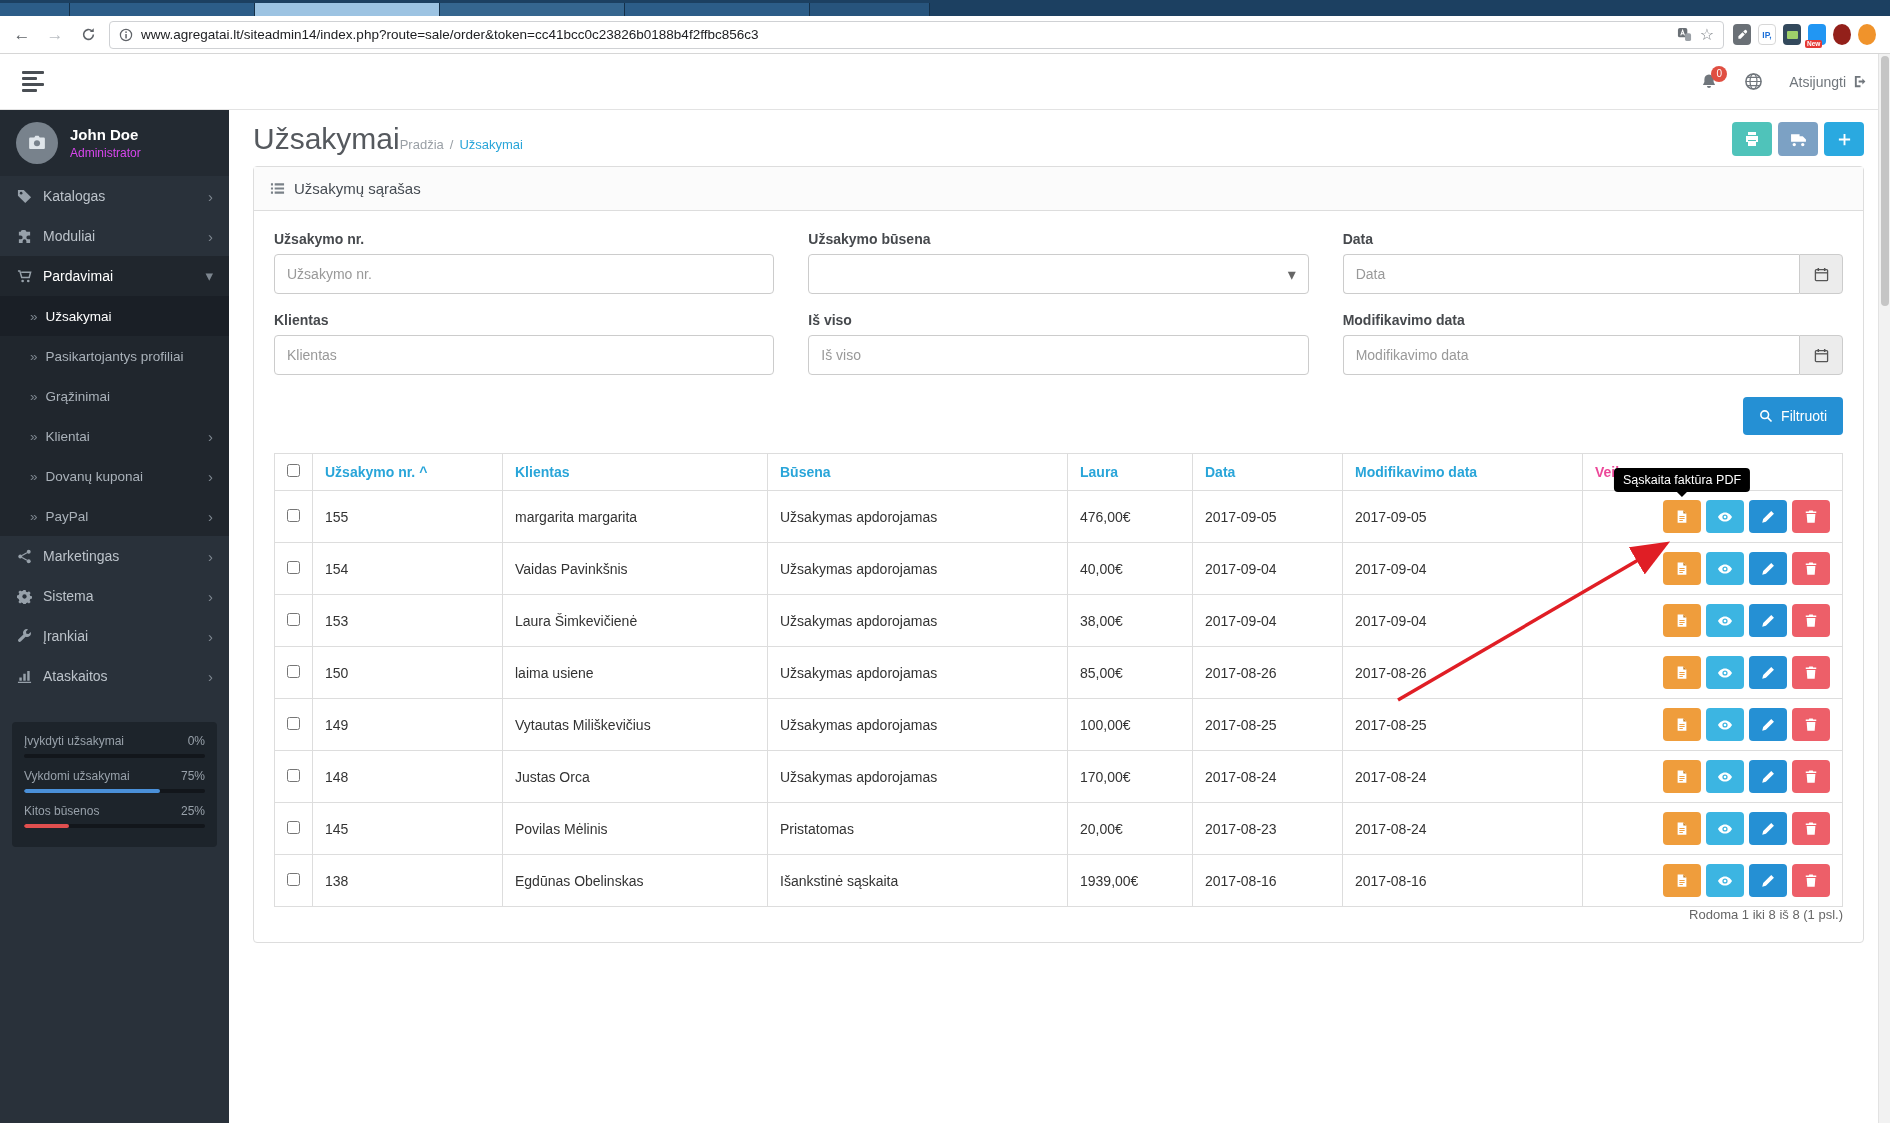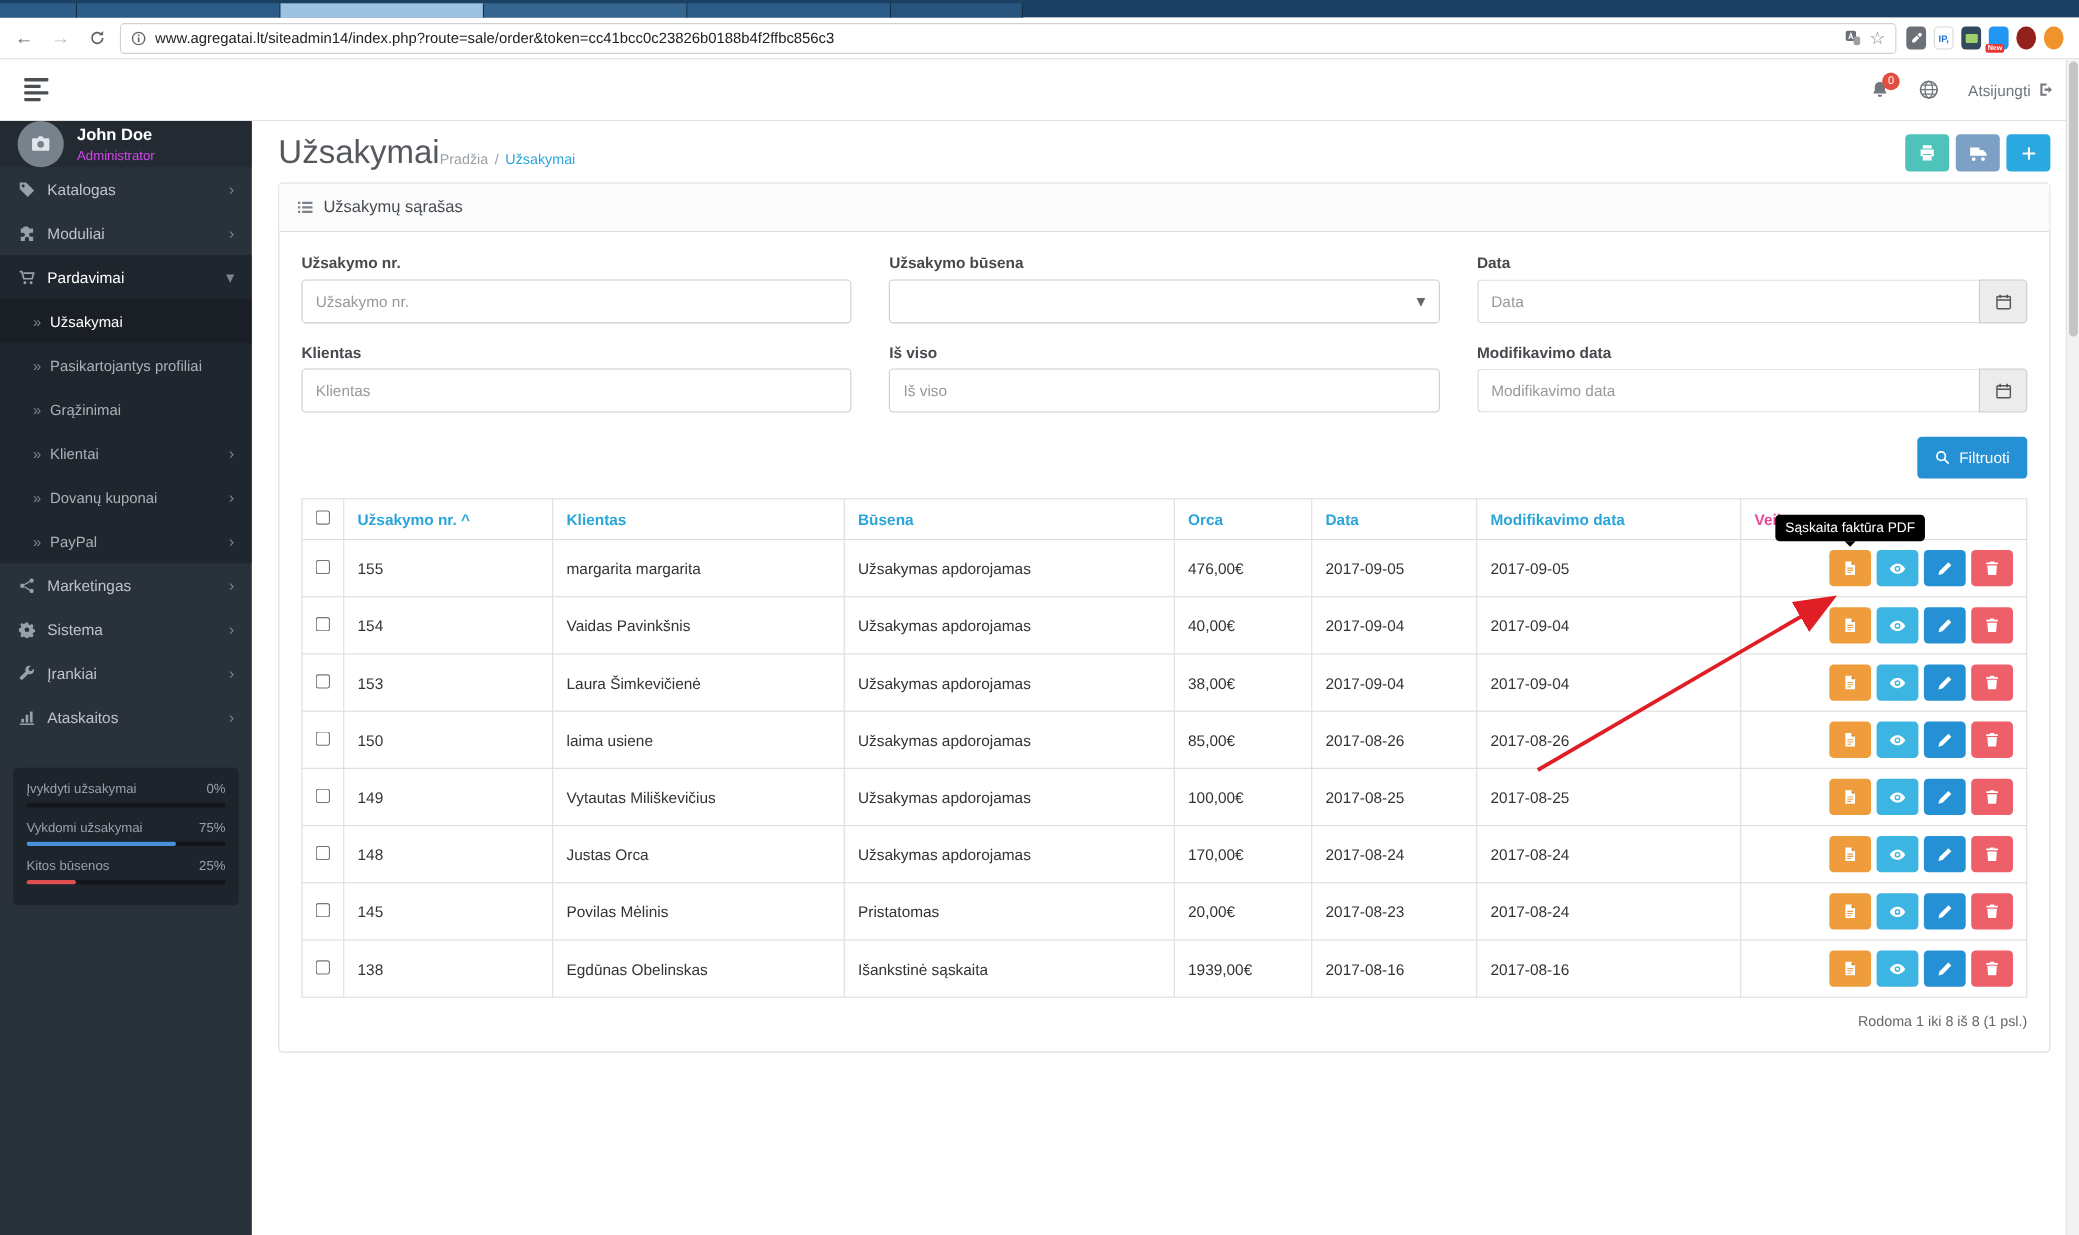--- a/index.html
+++ b/index.html
@@ -46,21 +46,21 @@
   .topright{display:flex;align-items:center;gap:26px}
   .bellwrap{position:relative;color:#70767c;cursor:pointer}
   .bellbadge{position:absolute;top:-7px;right:-9px;background:#e04f42;color:#fff;font-size:10px;
              min-width:16px;height:16px;border-radius:8px;display:flex;align-items:center;justify-content:center;padding:0 3px}
   .globe{color:#70767c;cursor:pointer;display:flex}
   .logout{display:flex;align-items:center;gap:7px;color:#70767c;font-size:14px;cursor:pointer}
 
   
   .app{display:flex;height:1013px;align-items:stretch}
   .sidebar{width:229px;background:#29313a;flex:0 0 229px;display:flex;flex-direction:column}
-  .profile{background:#232a32;padding:0 16px;display:flex;align-items:center;gap:12px}
+  .profile{background:#232a32;padding:12px 16px;display:flex;align-items:center;gap:12px}
   .avatar{width:42px;height:42px;border-radius:50%;background:#78828c;display:flex;align-items:center;justify-content:center;color:#dfe5ea;cursor:pointer}
   .uname{color:#fff;font-size:15px;font-weight:bold;line-height:18px}
   .urole{color:#d946ef;font-size:12px;margin-top:2px}
 
   .nav-item{height:40px;display:flex;align-items:center;padding:0 16px;gap:11px;color:#bcc3ca;font-size:14px;cursor:pointer}
   .nav-item .ni{width:16px;display:flex;justify-content:center;color:#97a1aa}
   .nav-item .lbl{flex:1}
   .chev{color:#7d868f;font-size:15px}
   .nav-item.active-parent{background:#20262d;color:#fff}
   .submenu{background:#20262d}
@@ -120,21 +120,21 @@
   .abtn{width:38px;height:33px;border:none;border-radius:4px;display:inline-flex;align-items:center;justify-content:center;cursor:pointer}
   .b-pdf{background:#ef9d3c}
   .b-view{background:#3cb5e2}
   .b-edit{background:#2590d4}
   .b-del{background:#ed5f69}
   .btnwrap{position:relative;display:inline-flex}
   .tooltip{position:absolute;bottom:calc(100% + 8px);left:50%;transform:translateX(-50%);background:#000;color:#ffffff;
            font-size:12.5px;padding:5px 9px;border-radius:4px;white-space:nowrap;z-index:20}
   .tooltip::after{content:"";position:absolute;top:100%;left:50%;transform:translateX(-50%);
            border:5px solid transparent;border-top-color:#000}
-  .pagination{margin-top:14px;text-align:right;color:#666;font-size:13px}
+  .pagination{text-align:right;color:#666;font-size:13px}
 
   
   .annotation{position:absolute;inset:0;pointer-events:none;z-index:50}
   .vscroll{position:absolute;top:54px;right:0;bottom:0;width:12px;background:#f2f2f2;border-left:1px solid #e2e2e2;z-index:40}
   .vthumb{position:absolute;top:2px;left:2px;width:8px;height:250px;background:#c5c5c5;border-radius:4px}
   svg{display:block}
 </style>
 </head>
 <body>
 
@@ -483,21 +483,21 @@
             </colgroup>
             <thead>
               <tr>
                 <th><input type="checkbox" style=""></th>
                 <th class="al-r">
                   <span class="thlink">Užsakymo nr.</span>
                   <span class="thlink">^</span>
                 </th>
                 <th><span class="thlink">Klientas</span></th>
                 <th><span class="thlink">Būsena</span></th>
-                <th class="al-r"><span class="thlink">Orca</span></th>
+                <th class="al-r"><span class="thlink">Laura</span></th>
                 <th><span class="thlink">Data</span></th>
                 <th><span class="thlink">Modifikavimo data</span></th>
                 <th class="plain al-r">Veiksmas</th>
               </tr>
             </thead>
             <tbody>
               <tr>
                   <td><input type="checkbox" style=""></td>
                   <td class="c-nr">155</td>
                   <td>margarita margarita</td>

